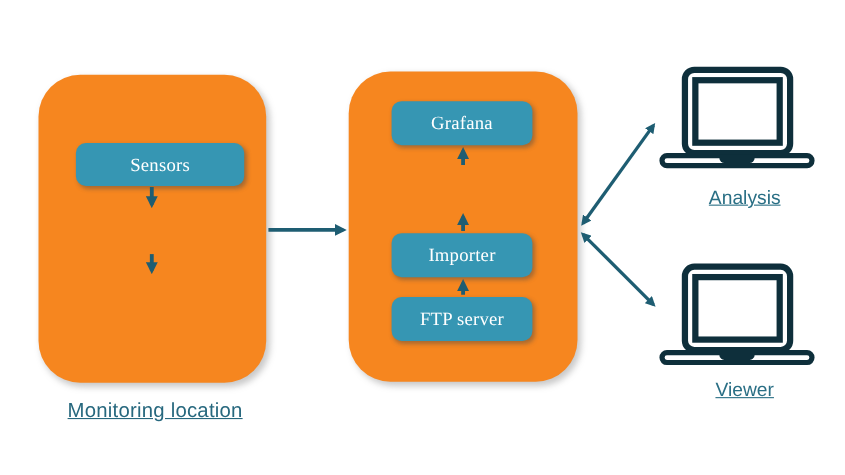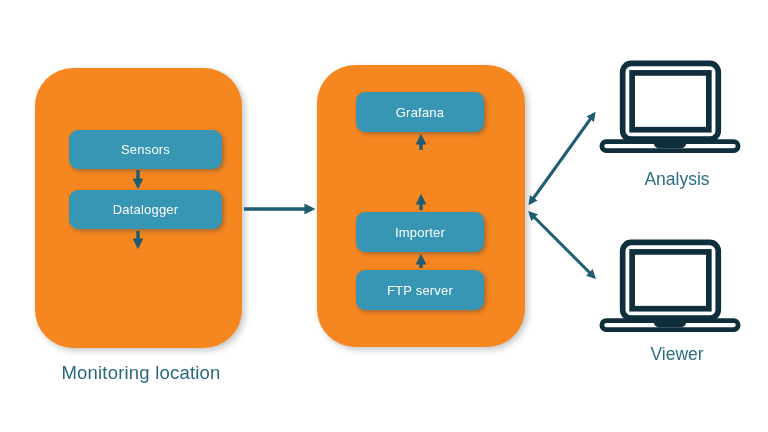--- a/index.html
+++ b/index.html
@@ -4,38 +4,37 @@
 <style>
   html,body{margin:0;padding:0;background:#fff;}
   .canvas{position:relative;width:768px;height:432px;background:#fff;overflow:hidden;
           font-family:"Liberation Sans", sans-serif;}
   .container-box{position:absolute;background:#F6861F;border-radius:38px;
                  box-shadow:3px 3px 6px rgba(120,120,120,0.40);}
   .group-left{left:35px;top:68px;width:207px;height:280px;}
   .group-mid{left:317px;top:65px;width:208px;height:282px;}
   .node{position:absolute;background:#3696B3;border-radius:9px;color:#fff;
         display:flex;align-items:center;justify-content:center;
-        font-size:13px;letter-spacing:0.2px;
-        box-shadow:2px 2px 4px rgba(70,70,70,0.45);}
+        font-size:17px;letter-spacing:0.2px;
+        box-shadow:2px 2px 4px rgba(70,70,70,0.45);font-family:Liberation Serif, serif;}
   .node-l{left:69px;width:153px;height:39px;}
   .node-m{left:356px;width:128px;height:40px;}
   .group-label{position:absolute;color:#27687E;font-size:18.5px;text-align:center;
-               letter-spacing:0.2px;}
-  .client-label{position:absolute;color:#2A6F85;font-size:17.5px;text-align:center;}
+               letter-spacing:0.2px;text-decoration:underline;}
+  .client-label{position:absolute;color:#2A6F85;font-size:17.5px;text-align:center;text-decoration:underline;}
   .laptop{position:absolute;width:142px;height:94px;}
   svg.overlay{position:absolute;left:0;top:0;width:768px;height:432px;pointer-events:none;}
 </style>
 </head>
 <body>
 
 <div class="canvas">
 
   <div class="container-box group-left"></div>
   <div class="node node-l" style="top:130px">Sensors</div>
-  <div class="node node-l" style="top:190px">Datalogger</div>
   <div class="group-label" style="left:36px;top:362px;width:210px">Monitoring location</div>
 
   <div class="container-box group-mid"></div>
   <div class="node node-m" style="top:92px">Grafana</div>
   <div class="node node-m" style="top:212px">Importer</div>
   <div class="node node-m" style="top:270px">FTP server</div>
 
   <svg class="laptop" style="left:599px;top:60px" viewBox="0 0 150 98">
     <rect x="25" y="3" width="101" height="80" rx="9" fill="none" stroke="#0E2F3B" stroke-width="6"></rect>
     <rect x="35" y="13" width="81" height="60" fill="#fff" stroke="#0E2F3B" stroke-width="6"></rect>

